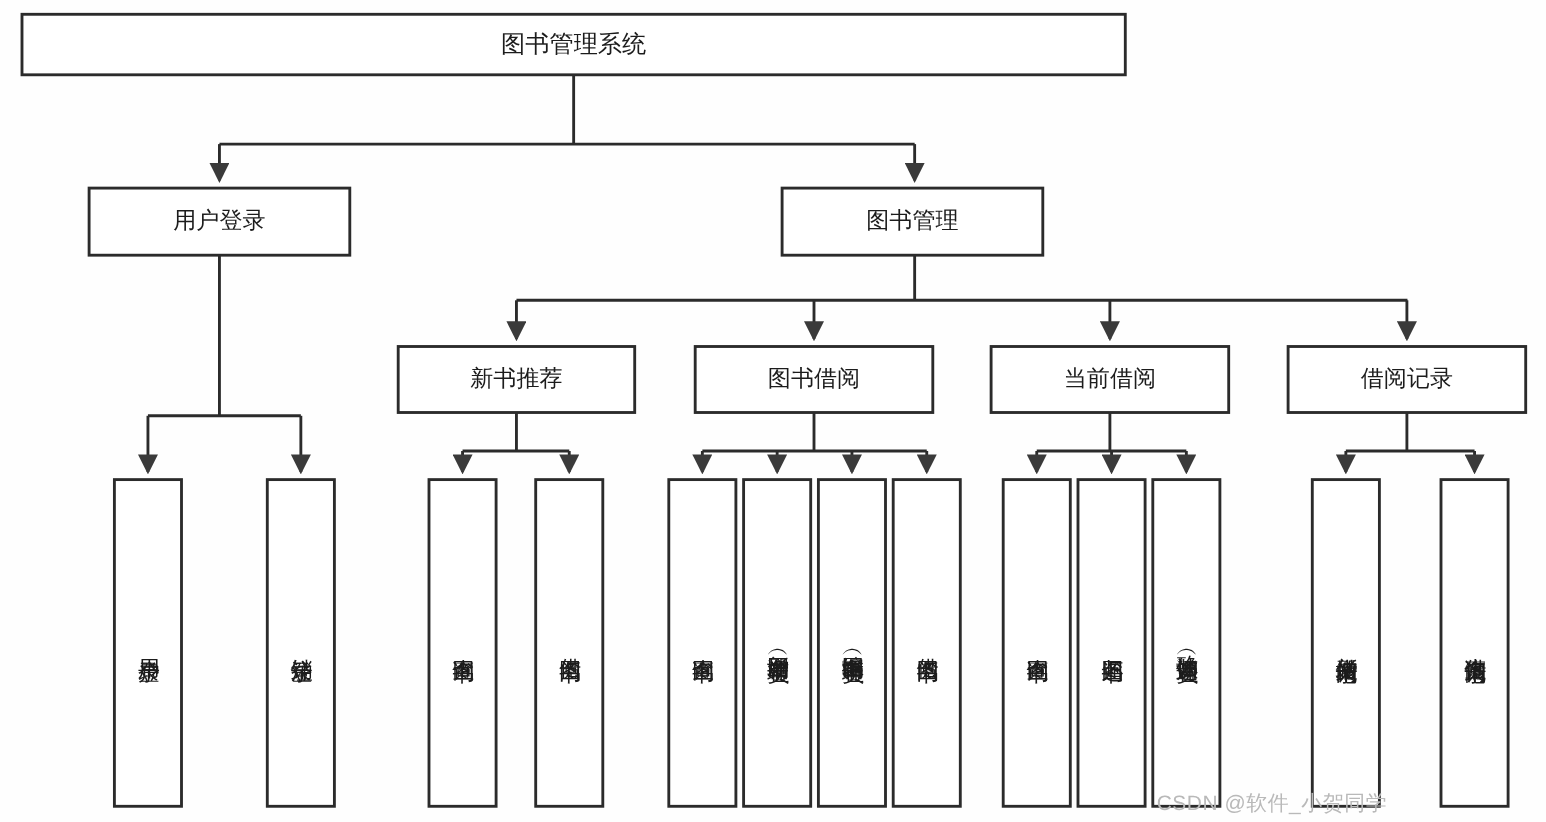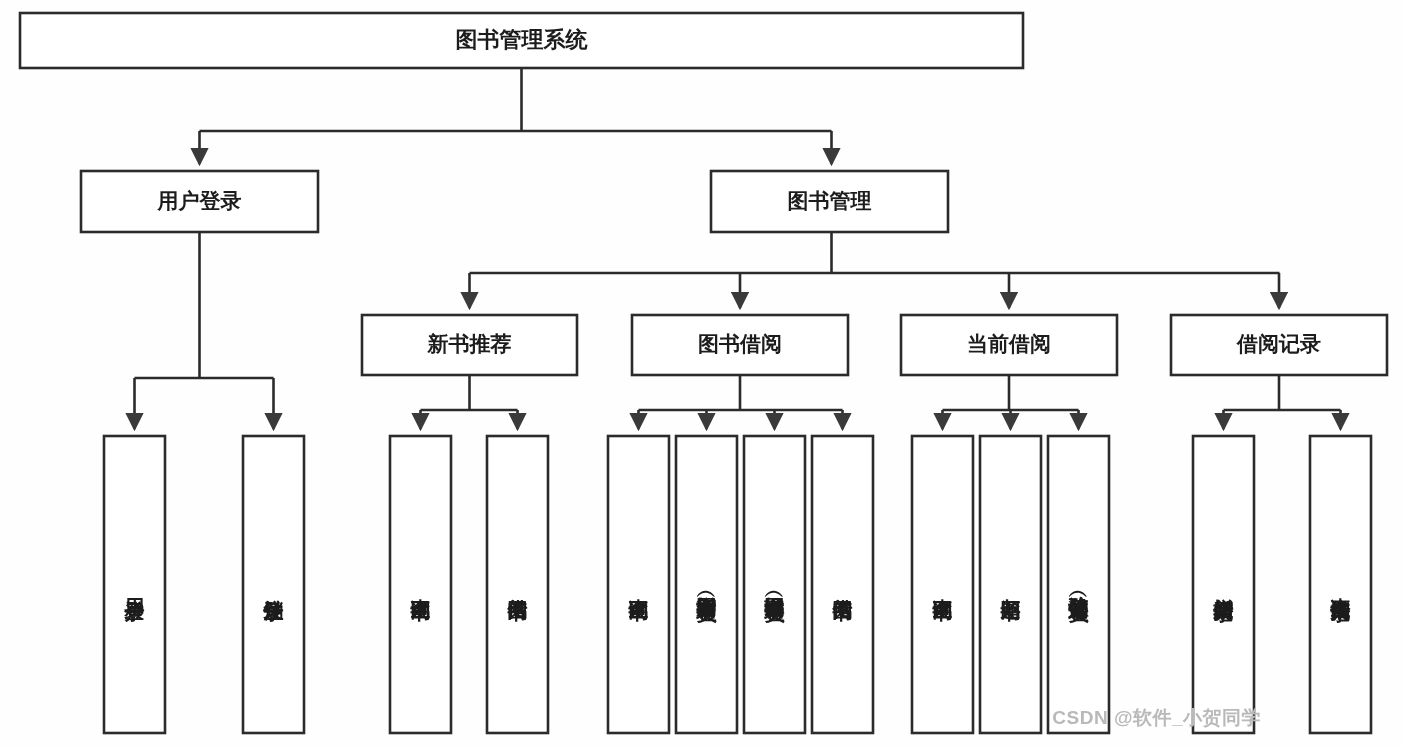--- a/index.html
+++ b/index.html
@@ -1,21 +1,21 @@
 <!DOCTYPE html>
 <html><head>
 <meta charset="utf-8">
 <style>
   html,body{margin:0;padding:0;background:#ffffff;}
   body{
     width:1405px;height:747px;overflow:hidden;
     font-family:"Liberation Sans","DejaVu Sans",sans-serif;
     background:#fefefe;
   }
-  #stage{position:relative;width:1269px;height:747px;background:#fefefe;font-weight:bold;}
+  #stage{position:relative;width:1269px;height:747px;background:#fefefe;}
   svg#diagram{position:absolute;left:0;top:0;width:1405px;height:747px;display:block;}
   .nodebox{fill:#ffffff;stroke:#2b2b2b;stroke-width:2.6;}
   .link{stroke:#2b2b2b;stroke-width:2.6;fill:none;stroke-linecap:butt;}
   .arrowhead{fill:#3a3a3a;stroke:none;}
   .lbl{
     font-family:"Liberation Sans","DejaVu Sans",sans-serif;
     fill:#1c1c1c;font-size:21px;text-anchor:middle;
     dominant-baseline:middle;
   }
   .lbl-top{font-size:22px;}
@@ -32,21 +32,21 @@
     display:flex;
     align-items:center;
     justify-content:center;
     text-align:center;
     white-space:nowrap;
     pointer-events:none;
     user-select:none;
   }
   .watermark{
     position:absolute;
-    right:8px;bottom:16px;
+    right:8px;bottom:4px;
     font-family:"Liberation Sans","DejaVu Sans",sans-serif;
     font-size:19px;
     color:#b9b9b9;
     white-space:nowrap;
     letter-spacing:0.5px;
   }
 </style>
 </head>
 <body>
 

